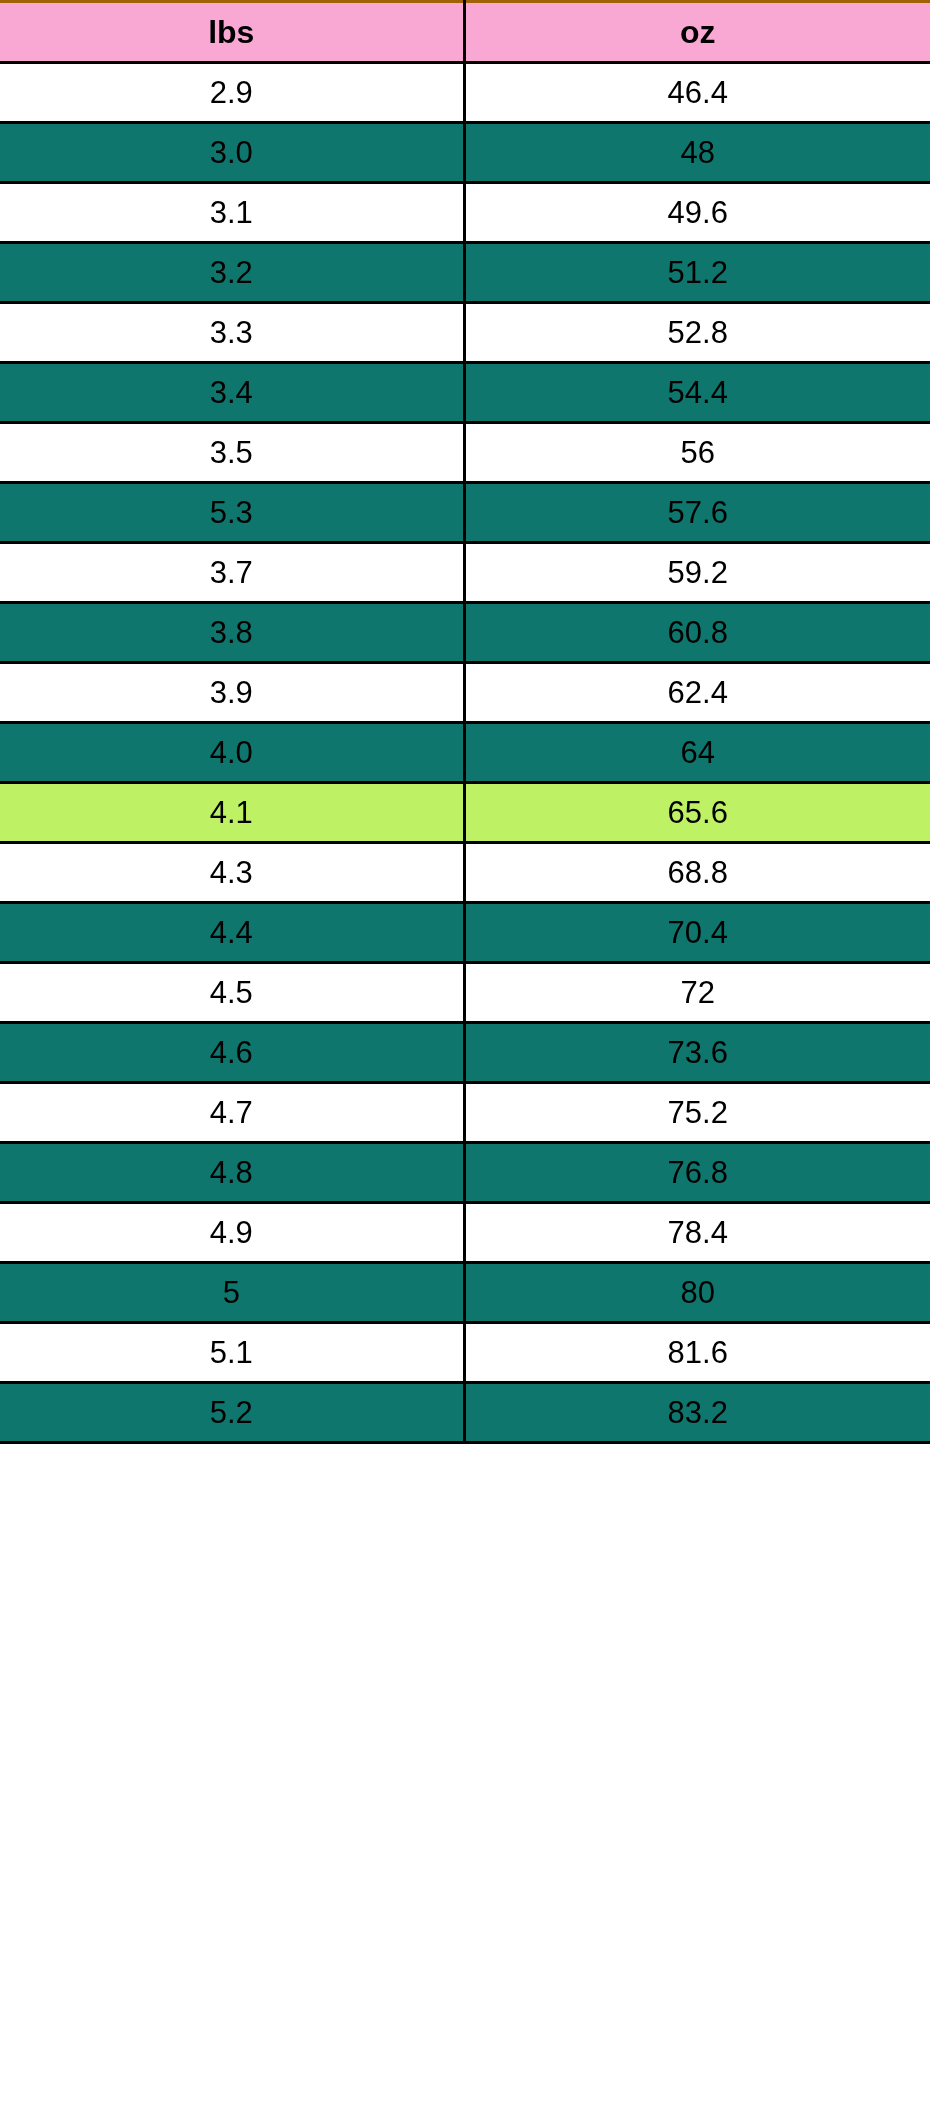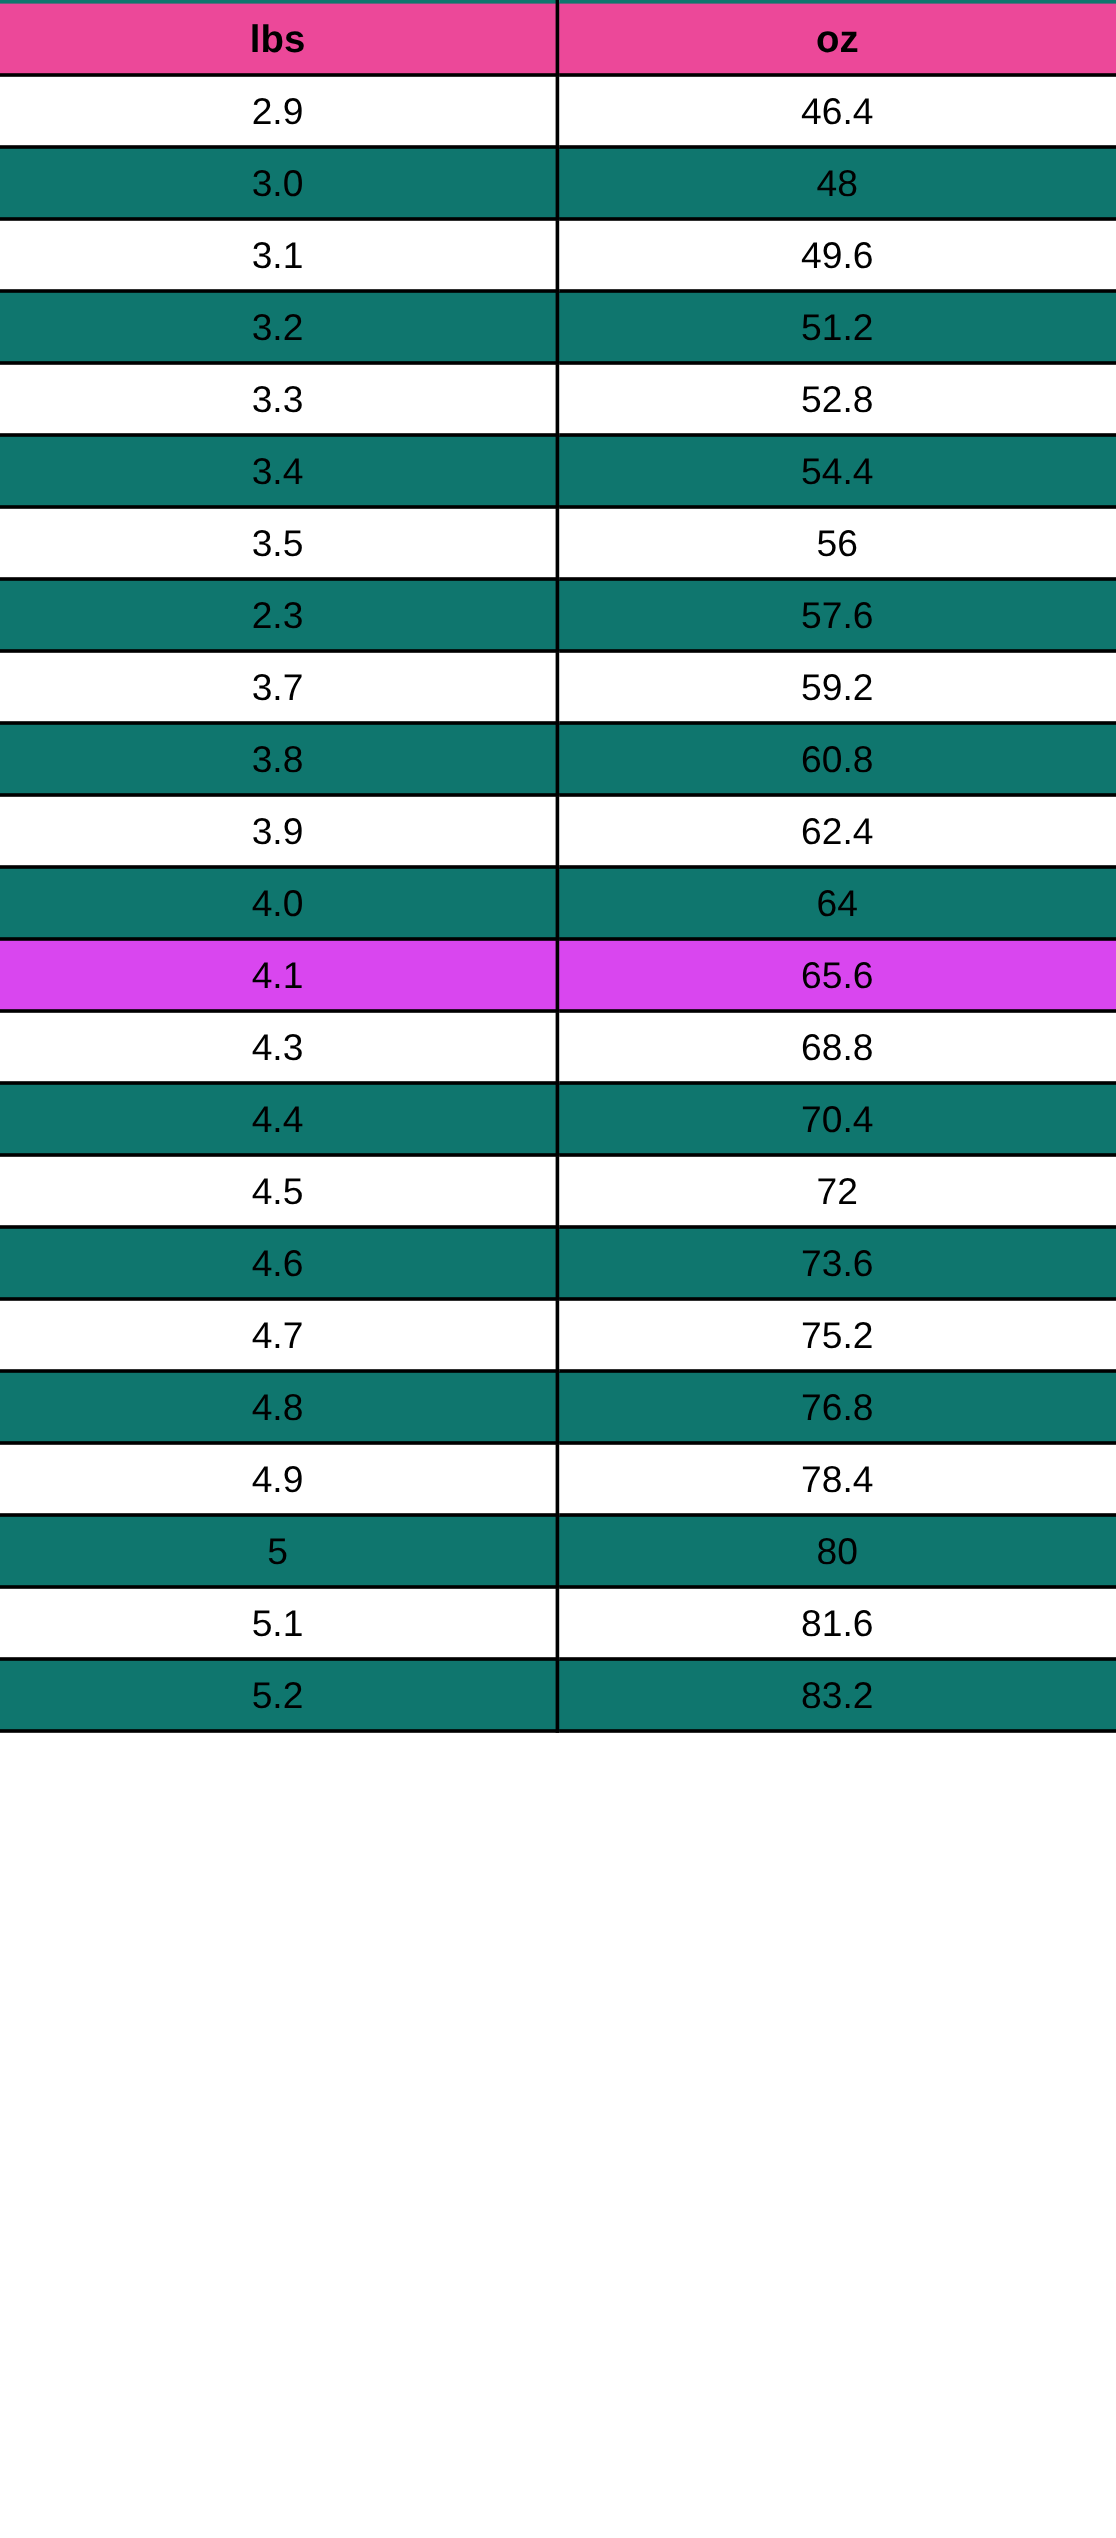--- a/index.html
+++ b/index.html
@@ -31,38 +31,38 @@
     border-right: 3px solid #000000;
     border-left: 0;
     padding: 0;
   }
   #conversion-table th:last-child,
   #conversion-table td:last-child {
     border-right: 0;
   }
 
   #conversion-table thead th {
-    background: #ec4899;
+    background: #f9a8d4;
     font-size: 32px;
     font-weight: bold;
     height: 58px;
     line-height: 58px;
-    border-top: 3px solid #0f766e;
+    border-top: 3px solid #a16207;
   }
 
   #conversion-table tbody td {
     font-size: 31px;
     font-weight: normal;
     height: 57px;
     line-height: 57px;
   }
 
   tr.row-odd  td { background: #ffffff; }
   tr.row-even td { background: #0f766e; }
-  tr.row-highlight td { background: #d946ef; }
+  tr.row-highlight td { background: #bef264; }
 </style>
 </head>
 <body>
 
 <table id="conversion-table">
   <colgroup>
     <col class="col-from">
     <col class="col-to">
   </colgroup>
   <thead>
@@ -94,21 +94,21 @@
       </tr>
       <tr class="row-even">
         <td>3.4</td>
         <td>54.4</td>
       </tr>
       <tr class="row-odd">
         <td>3.5</td>
         <td>56</td>
       </tr>
       <tr class="row-even">
-        <td>2.3</td>
+        <td>5.3</td>
         <td>57.6</td>
       </tr>
       <tr class="row-odd">
         <td>3.7</td>
         <td>59.2</td>
       </tr>
       <tr class="row-even">
         <td>3.8</td>
         <td>60.8</td>
       </tr>

